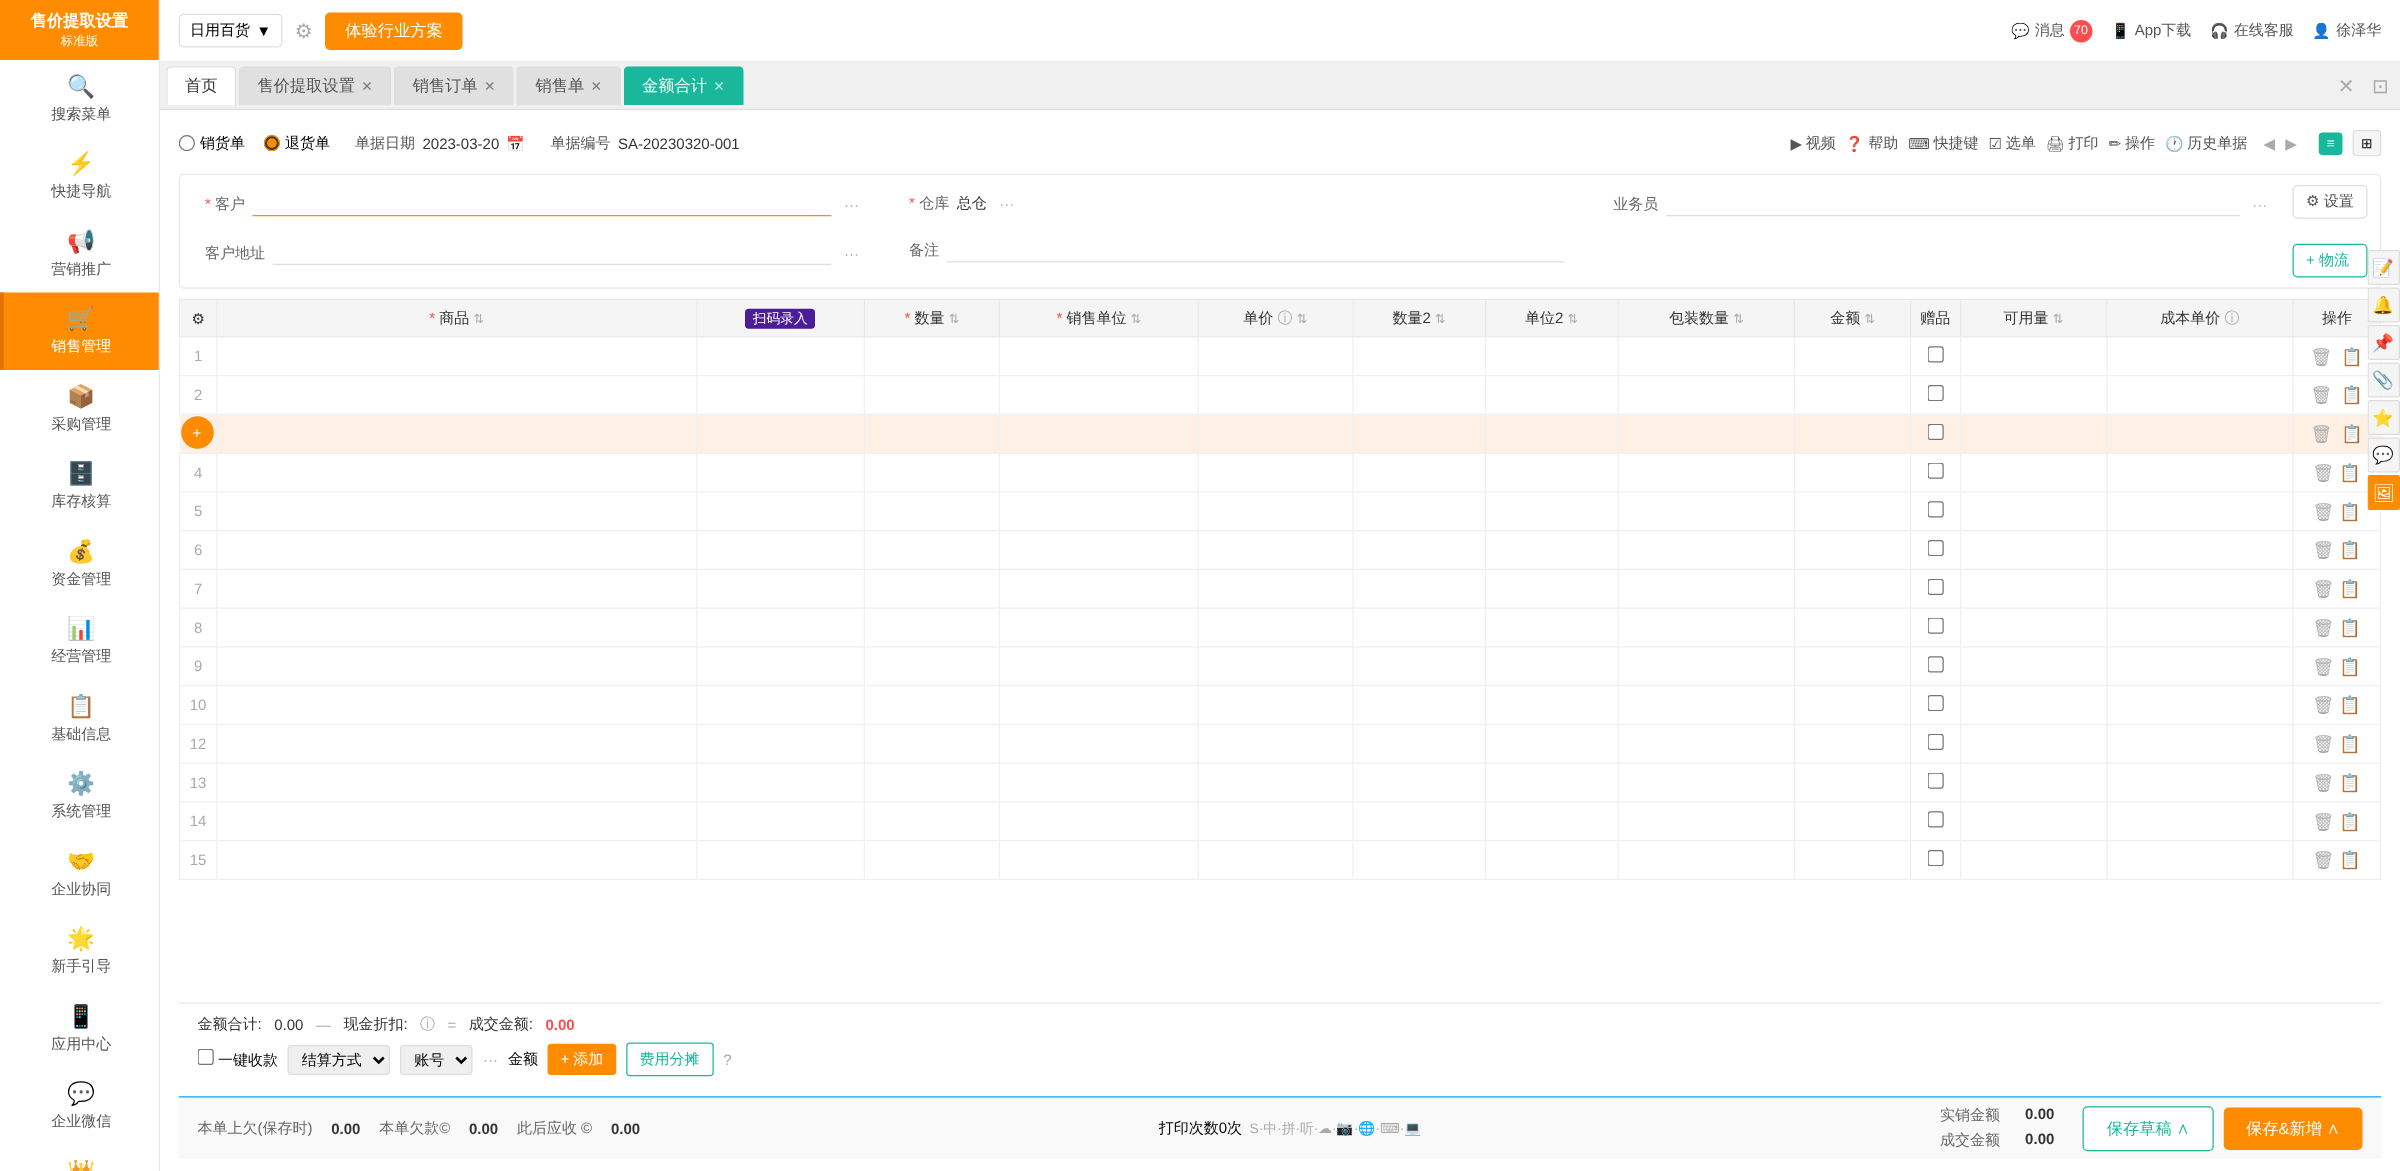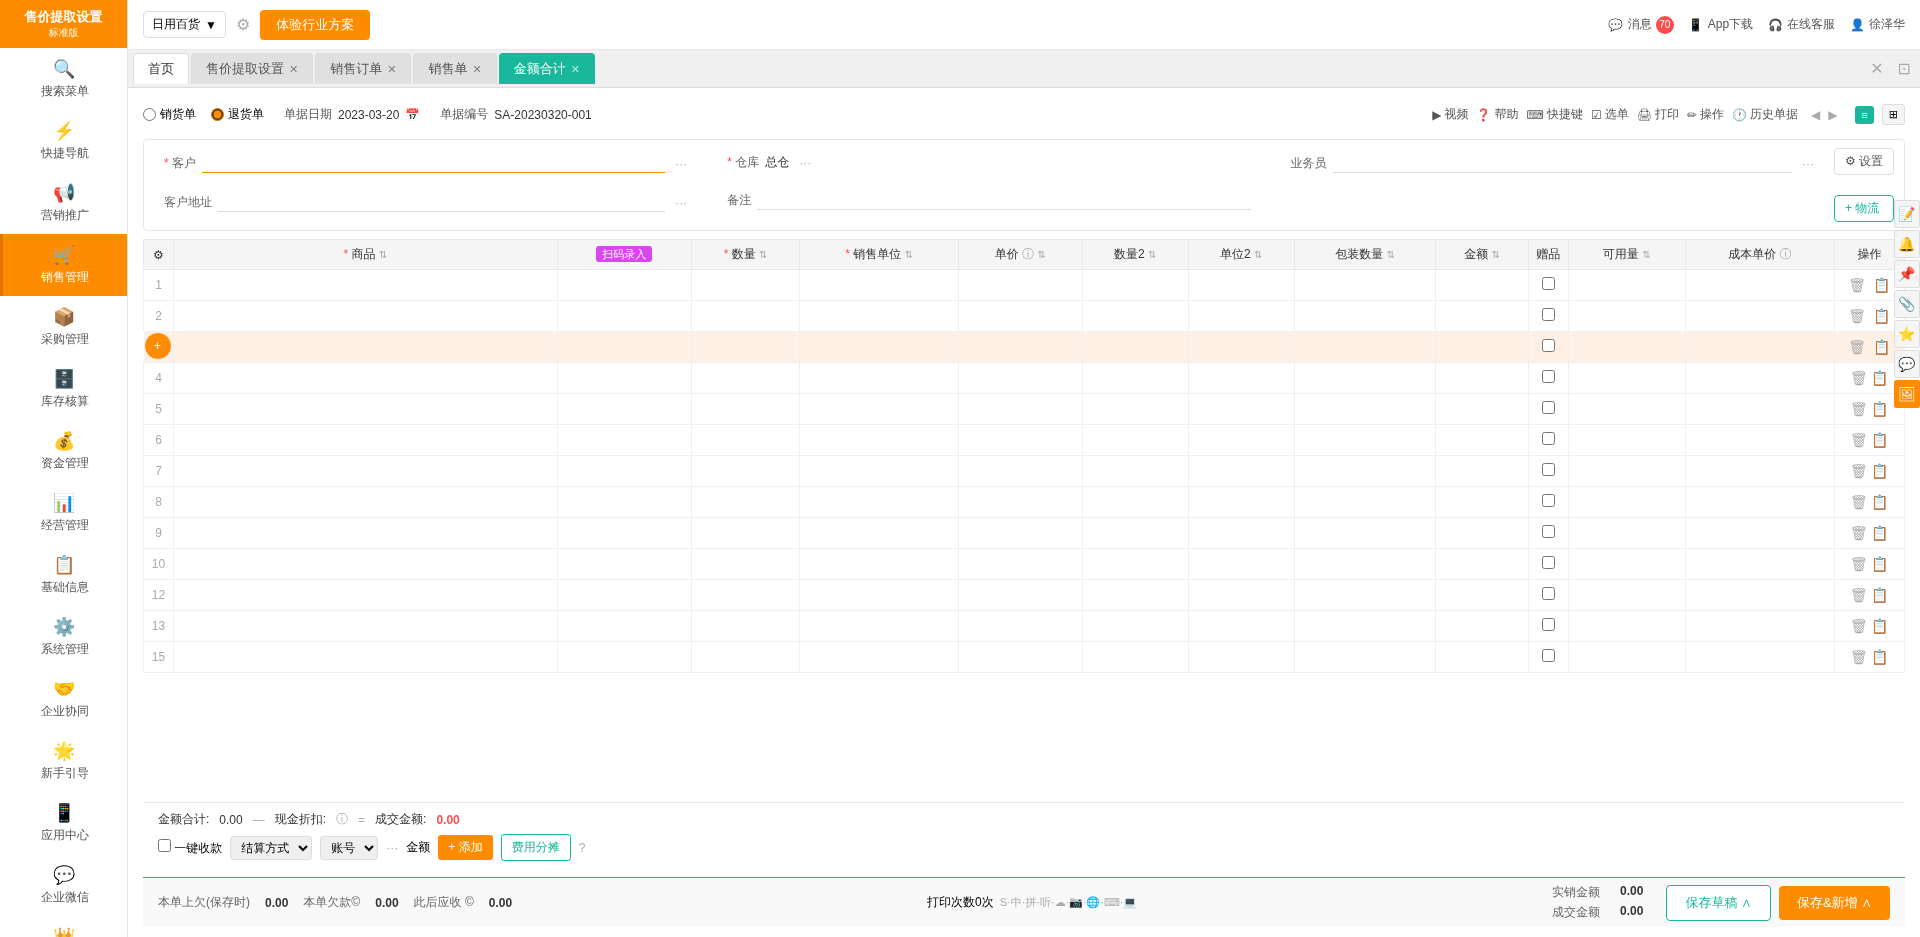--- a/index.html
+++ b/index.html
@@ -61,21 +61,21 @@
     table thead tr { background: #f5f5f5; }
     table thead th { border: 1px solid #e8e8e8; padding: 6px 4px; text-align: center; color: #333; white-space: nowrap; font-weight: normal; position: relative; }
     table thead th .sort-icon { color: #aaa; font-size: 10px; cursor: pointer; }
     table tbody tr { border-bottom: 1px solid #f0f0f0; }
     table tbody tr:nth-child(3) { background: #fff0e6; }
     table tbody td { border: 1px solid #f0f0f0; padding: 5px 4px; text-align: center; color: #333; height: 30px; }
     table tbody td.row-num { color: #aaa; width: 30px; }
     .gear-col { width: 28px; }
     .checkbox-col { width: 40px; }
     .action-col { width: 70px; }
-    .barcode-btn { background: #d946ef; color: #fff; border-radius: 3px; padding: 2px 6px; font-size: 11px; cursor: pointer; white-space: nowrap; }
+    .barcode-btn { background: #4c1d95; color: #fff; border-radius: 3px; padding: 2px 6px; font-size: 11px; cursor: pointer; white-space: nowrap; }
     .icon-btn { background: none; border: none; cursor: pointer; color: #aaa; font-size: 14px; padding: 2px; }
 
     
     .summary-row td { background: #fffbe6; font-weight: bold; color: #333; }
 
     
     .footer { border-top: 1px solid #e8e8e8; padding: 8px 15px; display: flex; flex-direction: column; gap: 6px; background: #fff; flex-shrink: 0; }
     .footer-top { display: flex; align-items: center; gap: 10px; font-size: 12px; }
     .footer-amount { color: #333; }
     .footer-minus { color: #aaa; }
@@ -540,20 +540,36 @@
               <td></td>
               <td></td>
               <td></td>
               <td><input type="checkbox" style=""></td>
               <td></td>
               <td></td>
               <td><button class="icon-btn">🗑</button><button class="icon-btn">📋</button></td>
             </tr>
           <tr>
               <td class="row-num">13</td>
+              <td></td>
+              <td></td>
+              <td></td>
+              <td></td>
+              <td></td>
+              <td></td>
+              <td></td>
+              <td></td>
+              <td></td>
+              <td><input type="checkbox" style=""></td>
+              <td></td>
+              <td></td>
+              <td><button class="icon-btn">🗑</button><button class="icon-btn">📋</button></td>
+            </tr>
+          <tr>
+              <td class="row-num">14</td>
               <td></td>
               <td></td>
               <td></td>
               <td></td>
               <td></td>
               <td></td>
               <td></td>
               <td></td>
               <td></td>
               <td><input type="checkbox" style=""></td>

